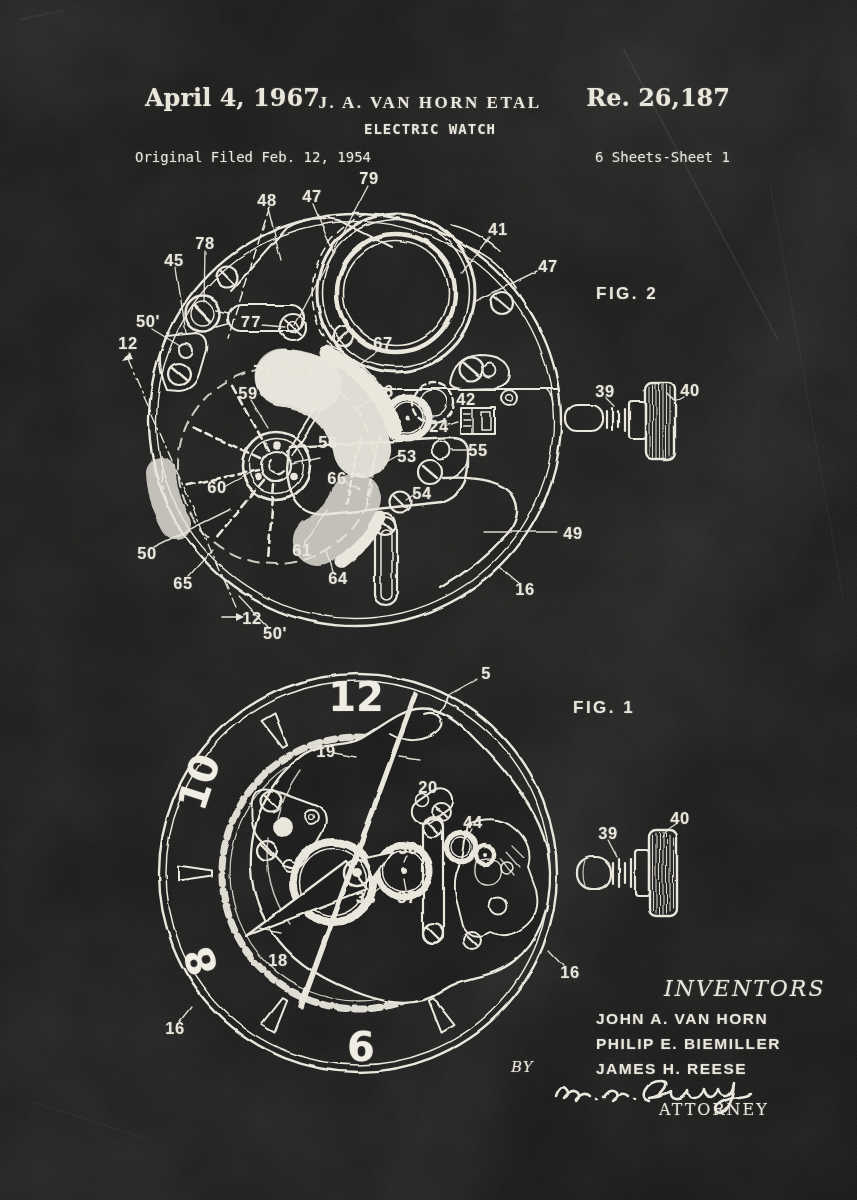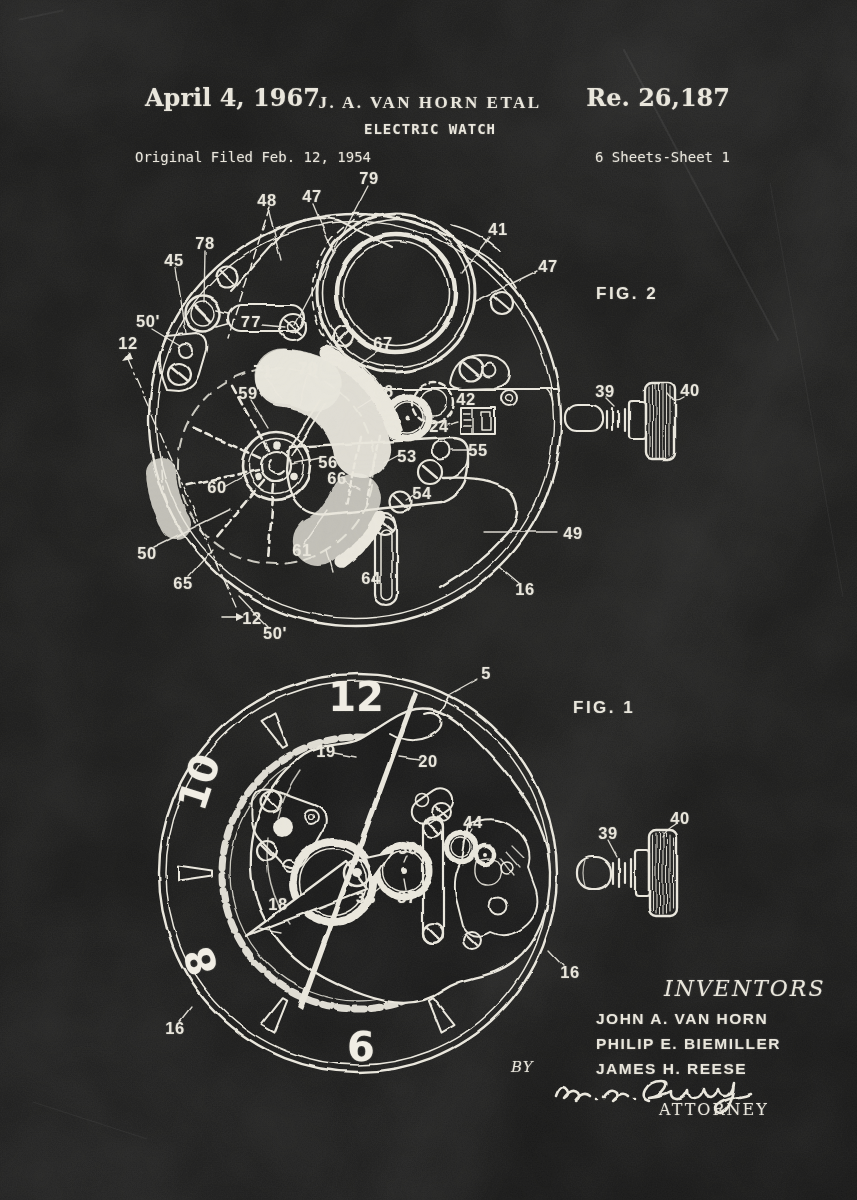--- a/index.html
+++ b/index.html
@@ -354,41 +354,41 @@
       <div class="plabel" style="left: 383px; top: 343px;">67</div>
       <div class="plabel" style="left: 263px; top: 371px;">71</div>
       <div class="plabel" style="left: 308px; top: 368px;">70</div>
       <div class="plabel" style="left: 248px; top: 393px;">59</div>
       <div class="plabel" style="left: 384px; top: 391px;">66</div>
       <div class="plabel" style="left: 466px; top: 399px;">42</div>
       <div class="plabel" style="left: 439px; top: 426px;">24</div>
       <div class="plabel" style="left: 605px; top: 391px;">39</div>
       <div class="plabel" style="left: 690px; top: 390px;">40</div>
       <div class="plabel" style="left: 478px; top: 450px;">55</div>
-      <div class="plabel" style="left: 328px; top: 462px;">56</div>
+      <div class="plabel" style="left: 328px; top: 442px;">56</div>
       <div class="plabel" style="left: 407px; top: 456px;">53</div>
       <div class="plabel" style="left: 337px; top: 478px;">66</div>
       <div class="plabel" style="left: 422px; top: 493px;">54</div>
       <div class="plabel" style="left: 217px; top: 487px;">60</div>
       <div class="plabel" style="left: 147px; top: 553px; text-align: right;">50</div>
       <div class="plabel" style="left: 302px; top: 550px;">61</div>
       <div class="plabel" style="left: 183px; top: 583px;">65</div>
-      <div class="plabel" style="left: 338px; top: 578px; margin-left: 33px;">64</div>
+      <div class="plabel" style="left: 338px; top: 578px;">64</div>
       <div class="plabel" style="left: 573px; top: 533px;">49</div>
       <div class="plabel" style="left: 525px; top: 589px;">16</div>
       <div class="plabel" style="left: 252px; top: 618px;">12</div>
       <div class="plabel" style="left: 275px; top: 633px;">50'</div>
       <div class="plabel" style="left: 486px; top: 673px;">5</div>
       <div class="plabel" style="left: 326px; top: 751px;">19</div>
-      <div class="plabel" style="left: 428px; top: 761px;">20</div>
+      <div class="plabel" style="left: 428px; top: 787px;">20</div>
       <div class="plabel" style="left: 473px; top: 822px;">44</div>
       <div class="plabel" style="left: 408px; top: 848px;">36</div>
       <div class="plabel" style="left: 366px; top: 898px; font-family: Liberation Mono, monospace;">38</div>
       <div class="plabel" style="left: 407px; top: 897px;">37</div>
-      <div class="plabel" style="left: 278px; top: 904px;">18</div>
+      <div class="plabel" style="left: 278px; top: 960px;">18</div>
       <div class="plabel" style="left: 608px; top: 833px;">39</div>
       <div class="plabel" style="left: 680px; top: 818px;">40</div>
       <div class="plabel" style="left: 570px; top: 972px;">16</div>
       <div class="plabel" style="left: 175px; top: 1028px;">16</div>
       <div class="plabel numeral" style="left: 356px; top: 697px;">12</div>
       <div class="plabel numeral" style="left: 199px; top: 782px; transform: translate(-50%, -50%) rotate(-72deg);">10</div>
       <div class="plabel numeral" style="left: 201px; top: 961px; transform: translate(-50%, -50%) rotate(-108deg);">8</div>
       <div class="plabel numeral" style="left: 361px; top: 1047px;">6</div>
     </div>
 </div>

